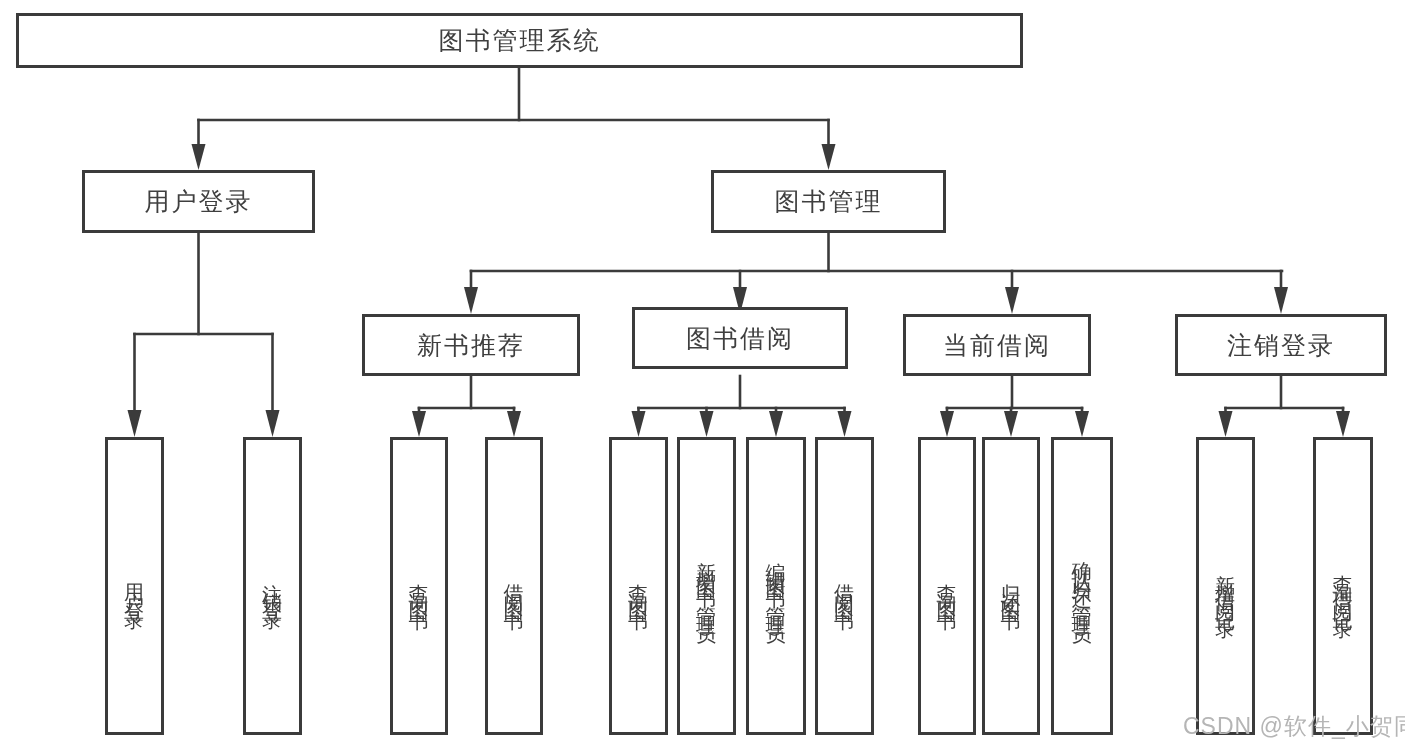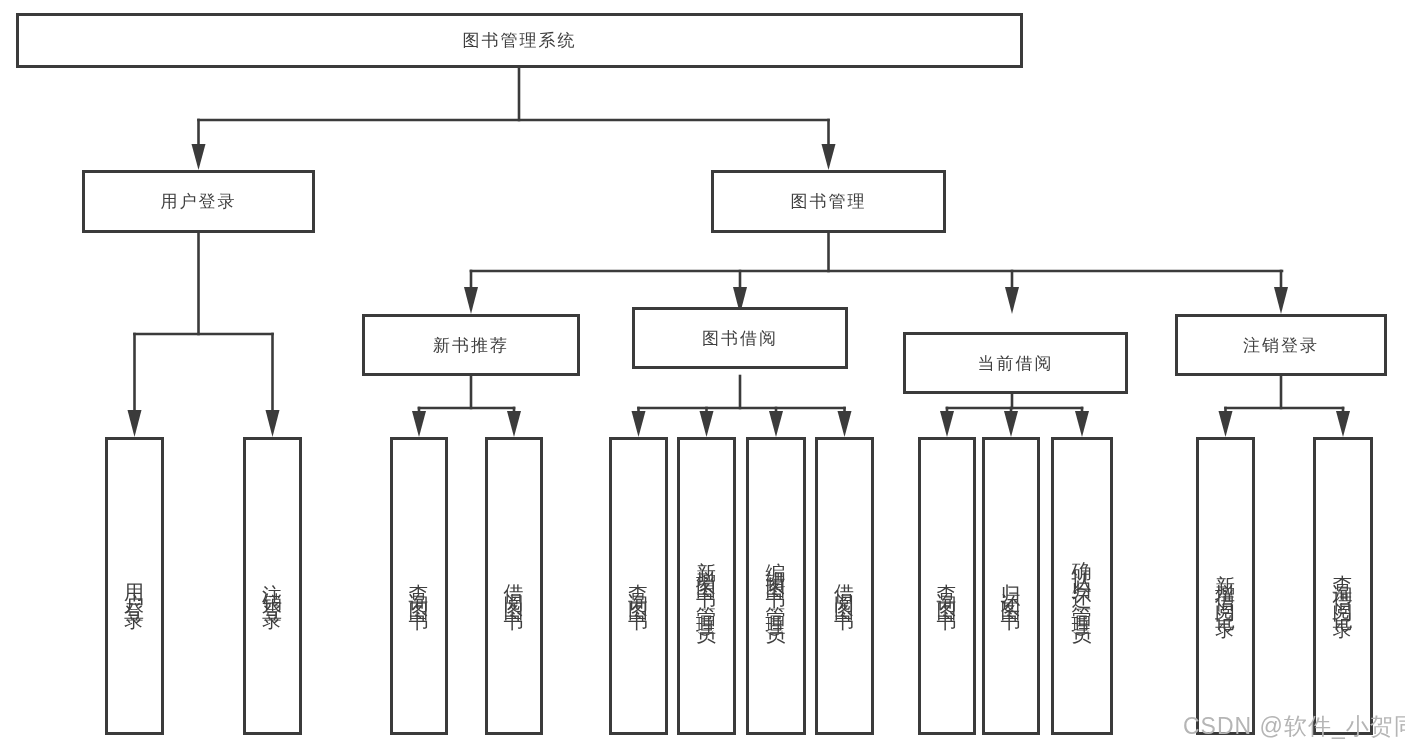--- a/index.html
+++ b/index.html
@@ -26,21 +26,21 @@
     box-sizing: border-box;
     background: #ffffff;
     border: 3px solid #3b3b3b;
     display: flex;
     align-items: center;
     justify-content: center;
     z-index: 2;
     color: #3f3f3f;
   }
   .node span {
-    font-size: 17px;
+    font-size: 25px;
     letter-spacing: 2px;
     white-space: nowrap;
   }
   .node.root {
     border-width: 3px;
   }
   .node.vert span {
     writing-mode: vertical-rl;
     text-orientation: mixed;
     letter-spacing: 9px;
@@ -141,21 +141,21 @@
   <div class="node" style="left:711px;top:170px;width:235px;height:63px">
     <span>图书管理</span>
   </div>
 
   <div class="node" style="left:362px;top:314px;width:218px;height:62px">
     <span>新书推荐</span>
   </div>
   <div class="node" style="left:632px;top:307px;width:216px;height:62px">
     <span>图书借阅</span>
   </div>
-  <div class="node" style="left:903px;top:332px;width:225px;height:62px">
+  <div class="node" style="left:903px;top:314px;width:188px;height:62px">
     <span>当前借阅</span>
   </div>
   <div class="node" style="left:1175px;top:314px;width:212px;height:62px">
     <span>注销登录</span>
   </div>
 
   <div class="node vert" style="left:105px;top:437px;width:59px;height:298px">
     <span>用户登录</span>
   </div>
   <div class="node vert" style="left:243px;top:437px;width:59px;height:298px">

